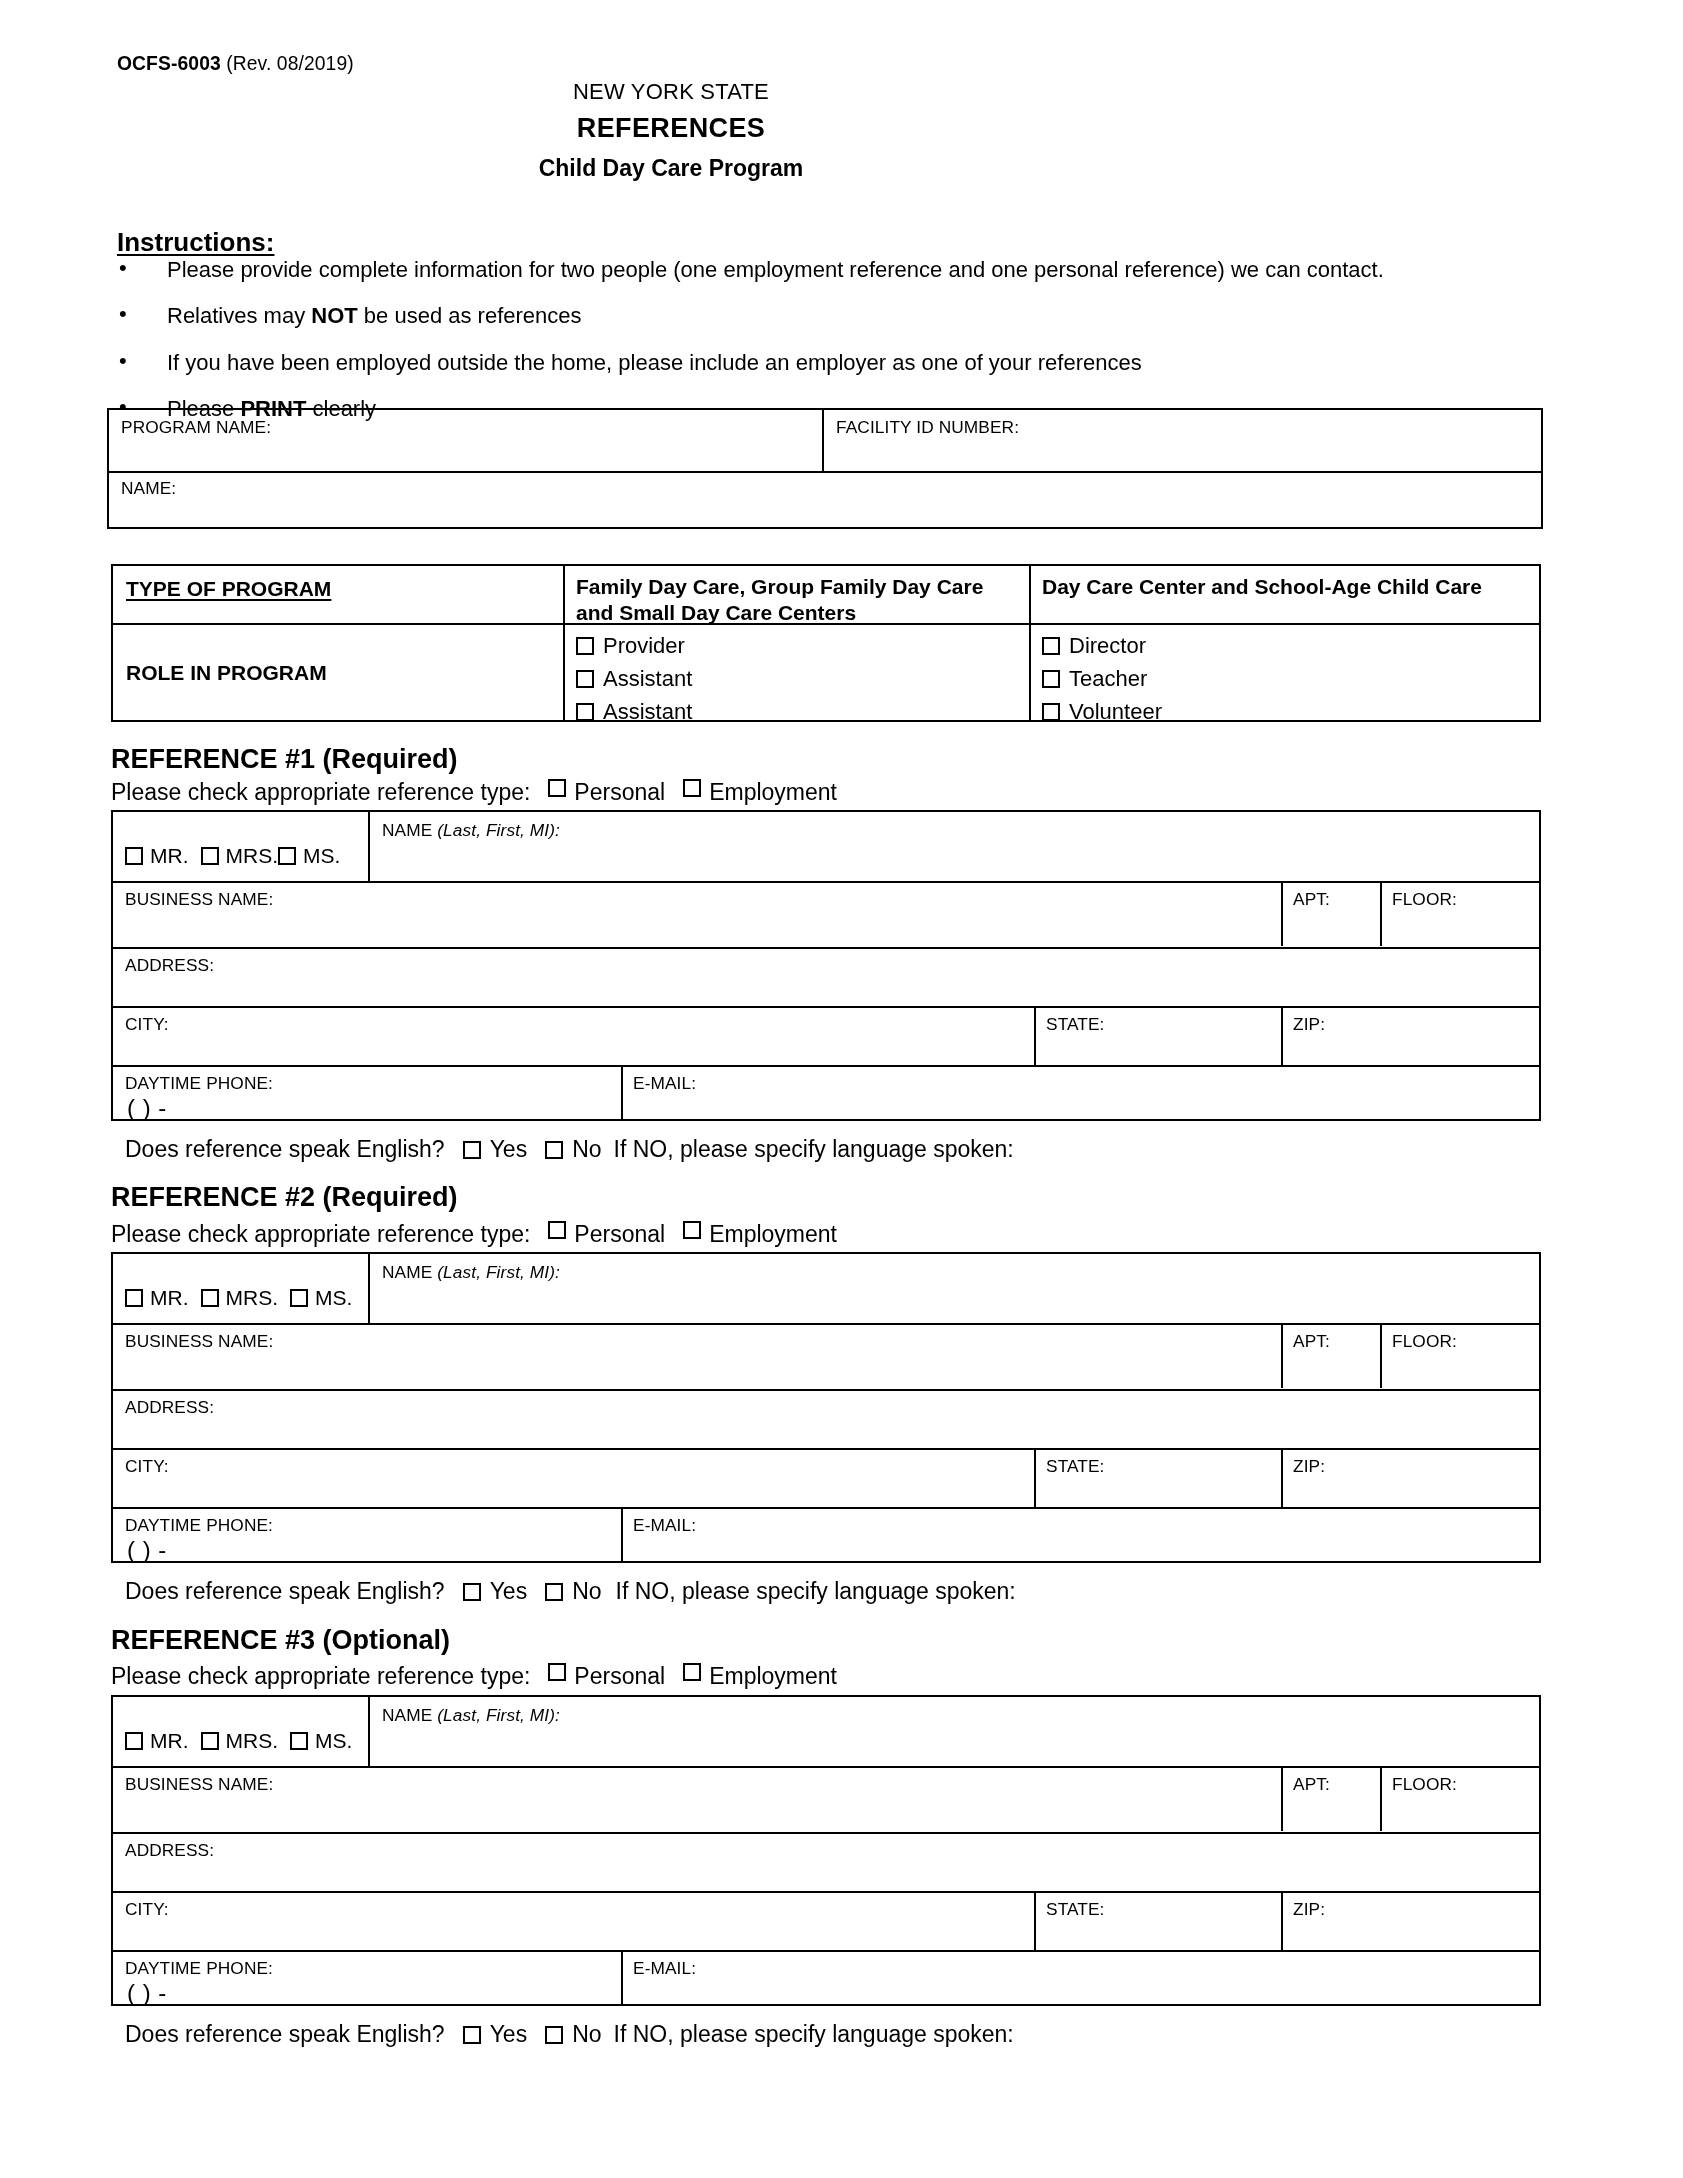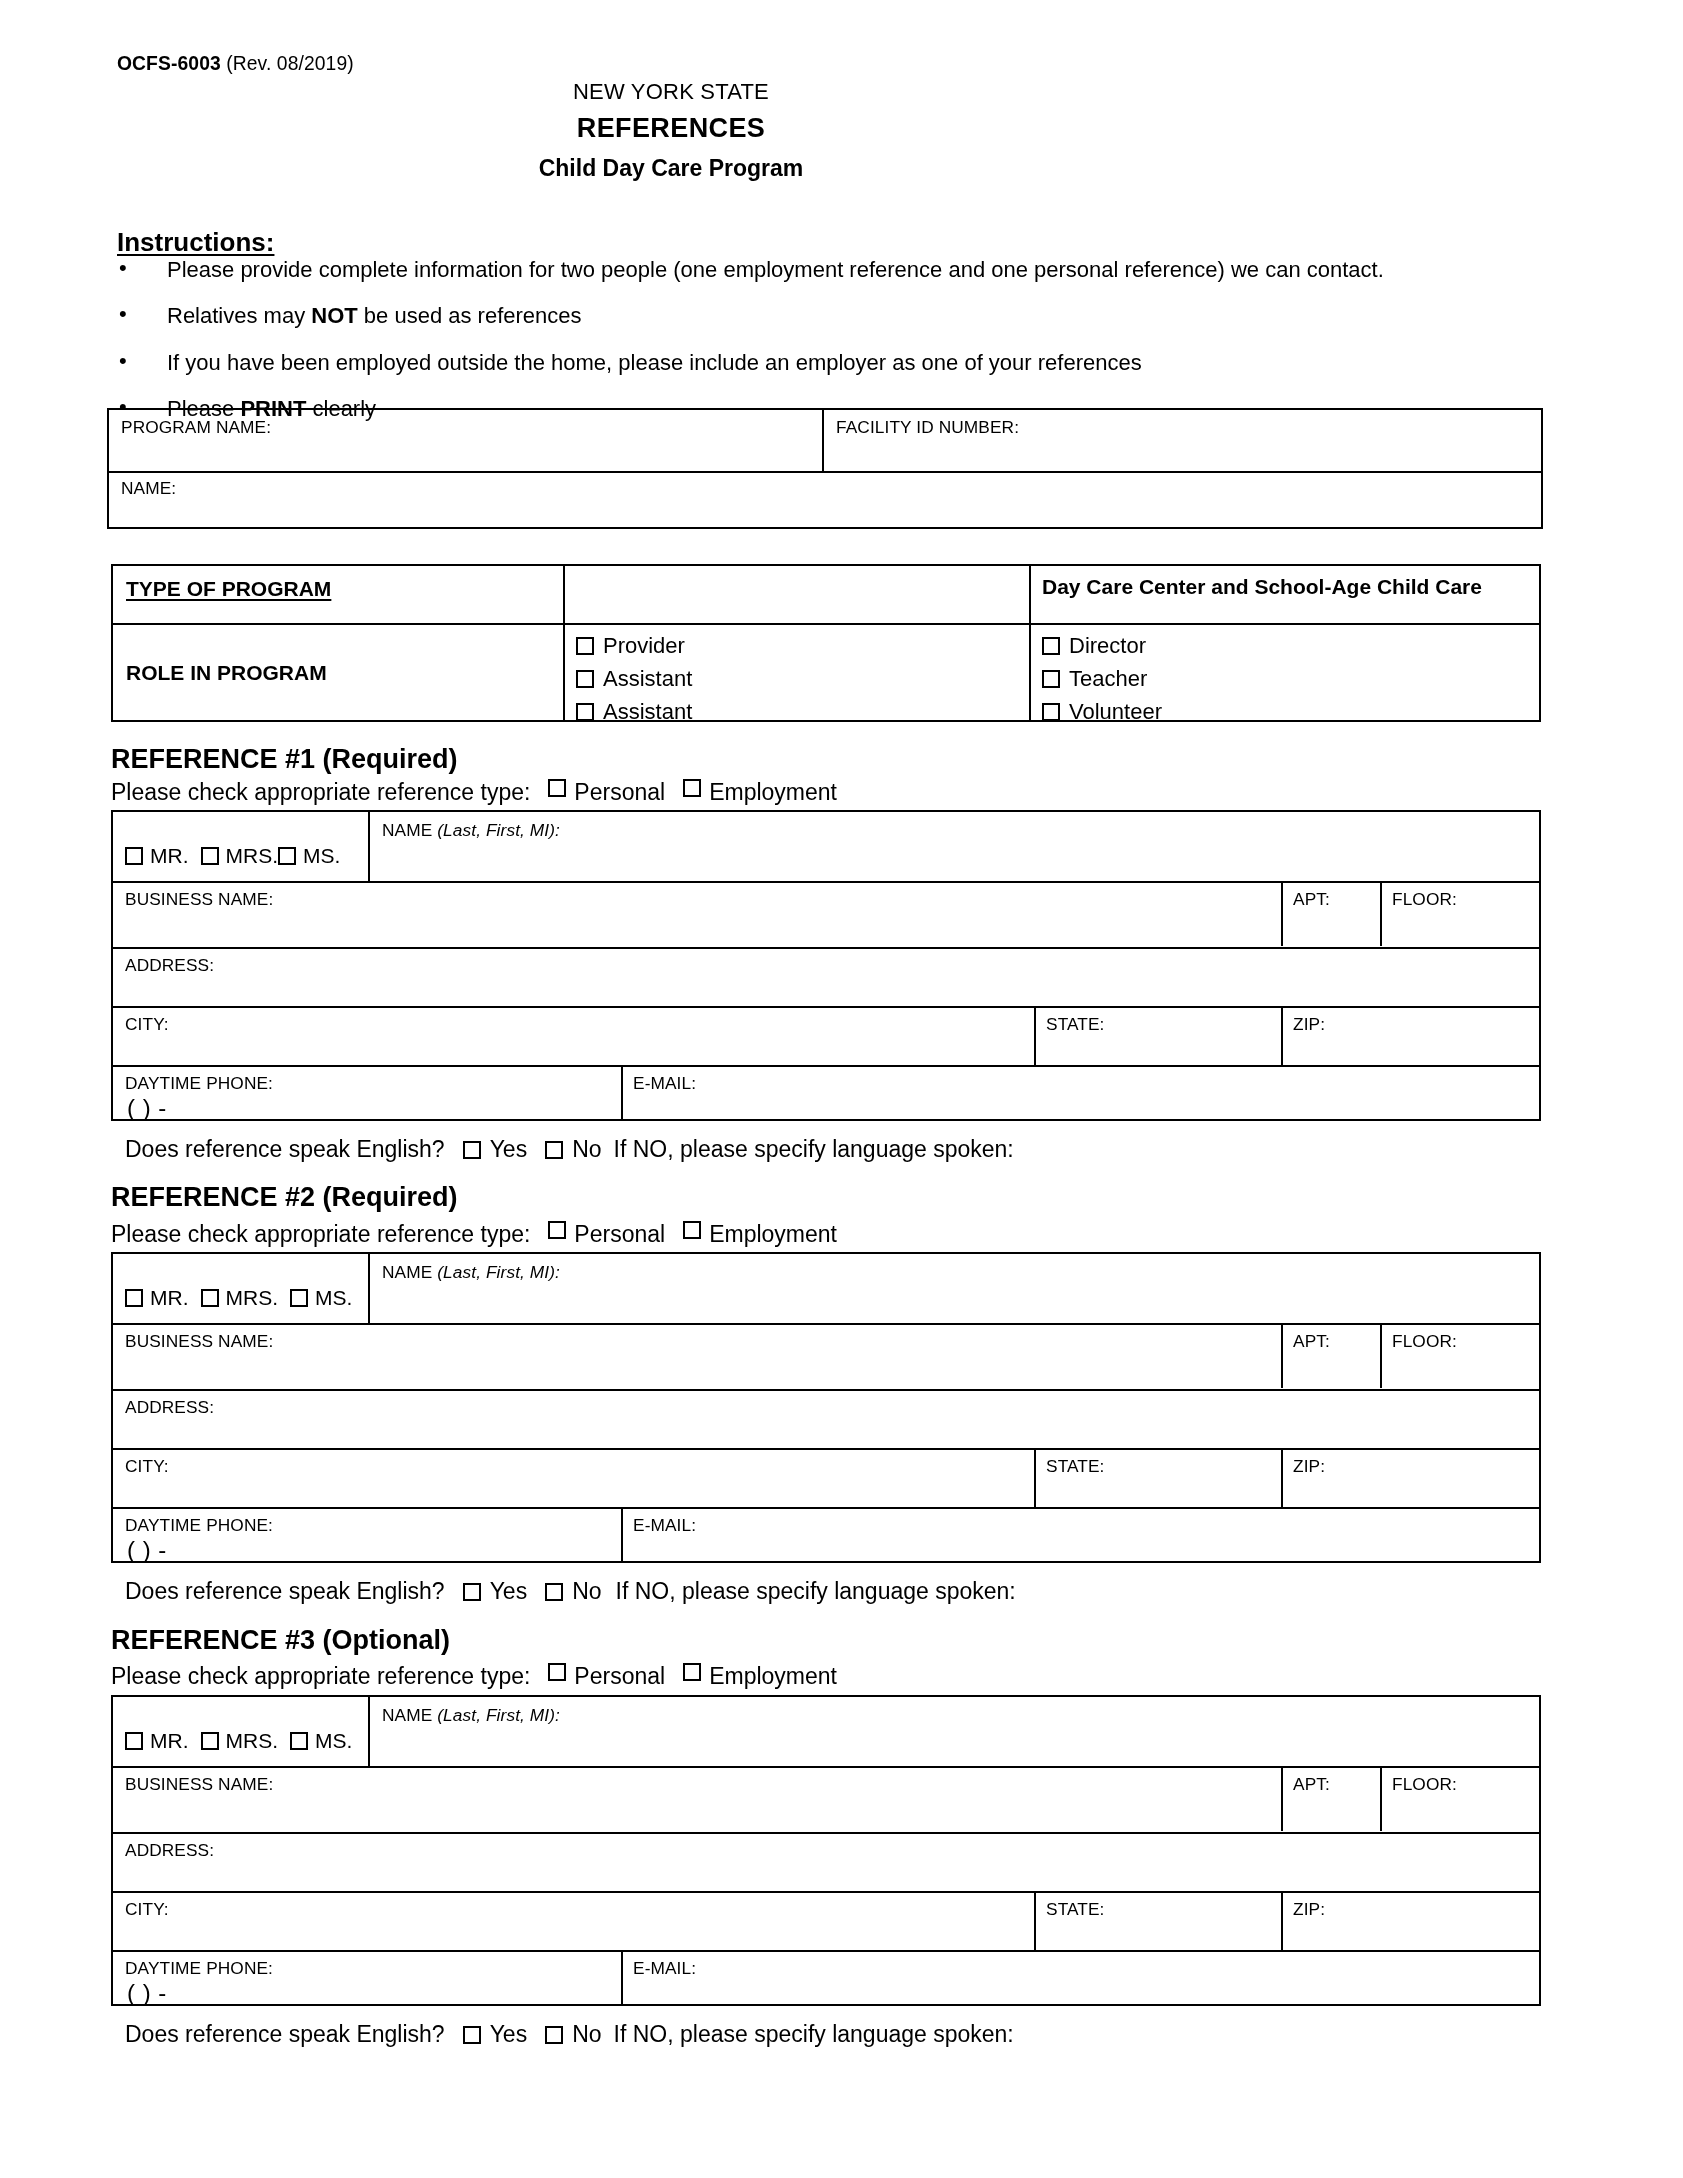--- a/index.html
+++ b/index.html
@@ -253,20 +253,21 @@
     <div class="cell-label pb-lbl-facility">FACILITY ID NUMBER:</div>
     <div class="cell-label pb-lbl-name">NAME:</div>
   </div>
 
   <div class="box" id="type-table">
     <div class="tt-vline1"></div>
     <div class="tt-vline2"></div>
     <div class="tt-hline"></div>
 
     <div class="tt-head-cell" id="tt-h0">TYPE OF PROGRAM</div>
+    <div class="tt-head-cell" id="tt-h1">Family Day Care, Group Family Day Care and Small Day Care Centers</div>
     <div class="tt-head-cell" id="tt-h2">Day Care Center and School-Age Child Care</div>
 
     <div id="tt-role-label">ROLE IN PROGRAM</div>
 
     <div class="tt-opts" id="tt-opts-left">
       <div class="opt-row">
         <span class="cb"></span>
         <span>Provider</span>
       </div>
       <div class="opt-row">

